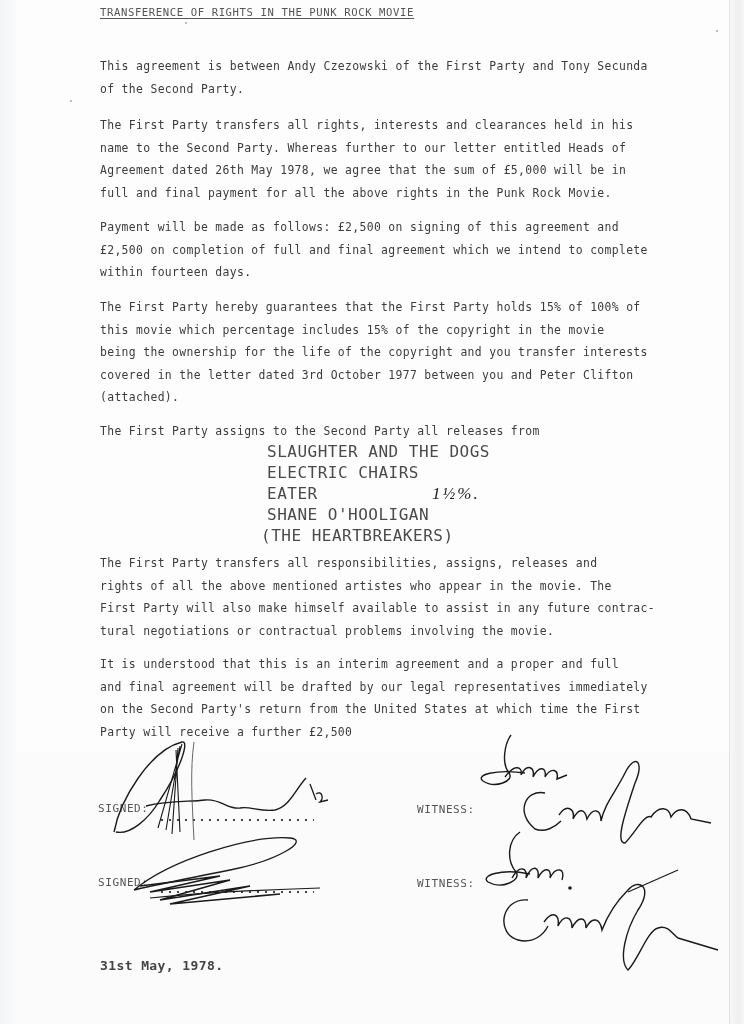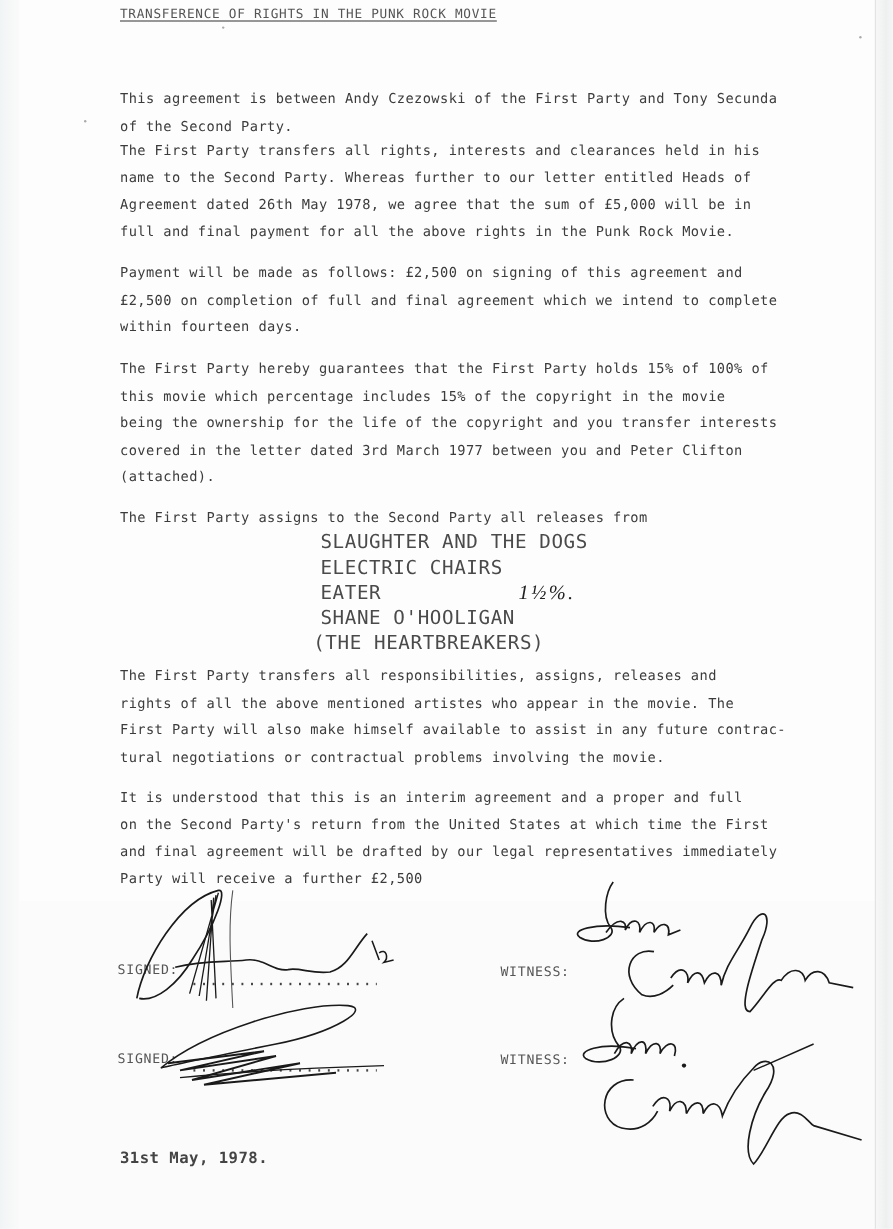--- a/index.html
+++ b/index.html
@@ -63,21 +63,21 @@
 </head>
 <body>
 
 <div class="page">
   <div class="edge-left"></div>
   <div class="edge-right"></div>
 
   <div class="doc">
     <div class="title">TRANSFERENCE OF RIGHTS IN THE PUNK ROCK MOVIE</div>
 
-    <div class="para" style="top:71px">
+    <div class="para" style="top:55px">
       <span class="line">This agreement is between Andy Czezowski of the First Party and Tony Secunda</span>
       <span class="line">of the Second Party.</span>
     </div>
 
     <div class="para" style="top:114px">
       <span class="line">The First Party transfers all rights, interests and clearances held in his</span>
       <span class="line">name to the Second Party.  Whereas further to our letter entitled Heads of</span>
       <span class="line">Agreement dated 26th May 1978, we agree that the sum of £5,000 will be in</span>
       <span class="line">full and final payment for all the above rights in the Punk Rock Movie.</span>
     </div>
@@ -85,21 +85,21 @@
     <div class="para" style="top:216px">
       <span class="line">Payment will be made as follows:  £2,500 on signing of this agreement and</span>
       <span class="line">£2,500 on completion of full and final agreement which we intend to complete</span>
       <span class="line">within fourteen days.</span>
     </div>
 
     <div class="para" style="top:296px">
       <span class="line">The First Party hereby guarantees that the First Party holds 15% of 100% of</span>
       <span class="line">this movie which percentage includes 15% of the copyright in the movie</span>
       <span class="line">being the ownership for the life of the copyright and you transfer interests</span>
-      <span class="line">covered in the letter dated 3rd March 1977 between you and Peter Clifton</span>
+      <span class="line">covered in the letter dated 3rd October 1977 between you and Peter Clifton</span>
       <span class="line">(attached).</span>
     </div>
 
     <div class="para" style="top:420px">
       <span class="line">The First Party assigns to the Second Party all releases from</span>
     </div>
 
     <div class="list">
       <span class="item">SLAUGHTER AND THE DOGS</span>
       <span class="item">ELECTRIC CHAIRS</span>
@@ -110,22 +110,22 @@
 
     <div class="para" style="top:552px">
       <span class="line">The First Party transfers all responsibilities, assigns, releases and</span>
       <span class="line">rights of all the above mentioned artistes who appear in the movie.  The</span>
       <span class="line">First Party will also make himself available to assist in any future contrac-</span>
       <span class="line">tural negotiations or contractual problems involving the movie.</span>
     </div>
 
     <div class="para" style="top:653px">
       <span class="line">It is understood that this is an interim agreement and a proper and full</span>
+      <span class="line">and final agreement will be drafted by our legal representatives immediately</span>
       <span class="line">on the Second Party's return from the United States at which time the First</span>
-      <span class="line">and final agreement will be drafted by our legal representatives immediately</span>
       <span class="line">Party will receive a further £2,500</span>
     </div>
   </div>
 
   <div class="handnote">1½%.</div>
 
   <div class="sig-label" style="left:98px; top:802px">SIGNED:</div>
   <div class="dots" style="left:158px; top:819px; width:156px"></div>
 
   <div class="sig-label" style="left:98px; top:876px">SIGNED:</div>

